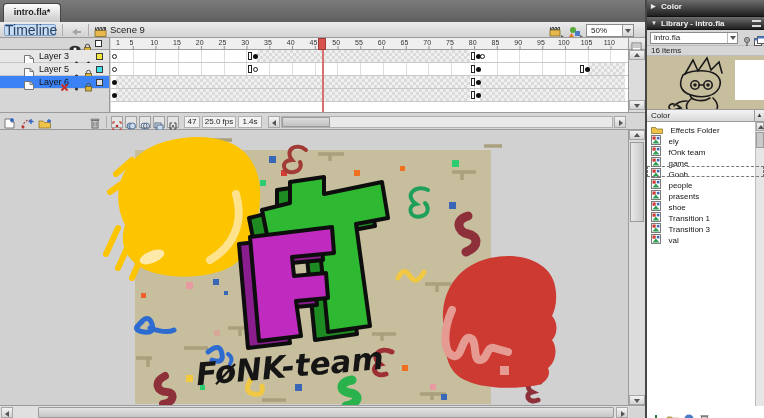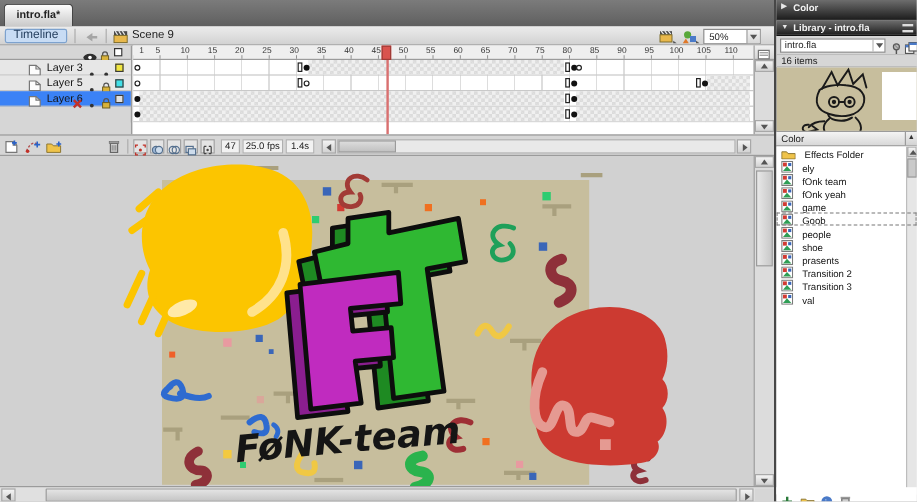--- a/index.html
+++ b/index.html
@@ -8,21 +8,21 @@
   .app{position:absolute;inset:0}
   .left{position:absolute;left:0;top:0;width:645px;height:418px}
   .right{position:absolute;left:645px;top:0;width:119px;height:418px;background:#D6D6D6;border-left:2px solid #474747}
 
   
   .tabbar{position:absolute;top:0;left:0;width:645px;height:22px;background:linear-gradient(#7b7b7b,#5f5f5f)}
   .doctab{position:absolute;left:3px;top:3px;height:19px;min-width:58px;padding:0 7px;background:linear-gradient(#fdfdfd,#c9c9c9);border:1px solid #454545;border-bottom:none;border-radius:4px 4px 0 0;font-size:9px;font-weight:bold;color:#222;text-align:center;line-height:17px}
 
   
   .editbar{position:absolute;top:22px;left:0;width:645px;height:16px;background:linear-gradient(#ececec,#d2d2d2);border-bottom:1px solid #9b9b9b}
-  .tlbtn{position:absolute;left:4px;top:2px;width:52px;height:12px;background:#C8DCF4;border:1px solid #7DA2CE;border-radius:2px;font-size:10px;color:#26405f;text-align:center;line-height:10px;cursor:default}
+  .tlbtn{position:absolute;left:4px;top:2px;width:52px;height:12px;background:#C8DCF4;border:1px solid #7DA2CE;border-radius:2px;font-size:14px;color:#26405f;line-height:10px;cursor:default}
   .vsep{position:absolute;top:2px;width:1px;height:12px;background:#adadad}
   .icnbtn{position:absolute;top:2px;width:16px;height:12px;text-align:center}
   .scene-label{position:absolute;left:110px;top:0;height:16px;line-height:16px;font-size:9.5px;color:#1c1c1c}
   .zoombox{position:absolute;left:586px;top:2px;width:48px;height:13px;background:#fff;border:1px solid #8b8b8b;font-size:8px;color:#222;line-height:11px;padding-left:4px}
   .zoombox .dd{position:absolute;right:0;top:0;width:11px;height:11px;background:linear-gradient(#f3f3f3,#d8d8d8);border-left:1px solid #9b9b9b}
   .tri-dn{width:0;height:0;border-left:3px solid transparent;border-right:3px solid transparent;border-top:4px solid #555;position:absolute;left:2px;top:4px}
 
   
   .timeline{position:absolute;top:38px;left:0;width:645px;height:74px;background:#D6D6D6}
   .tlleft{position:absolute;left:0;top:0;width:110px;height:74px;border-right:1px solid #9b9b9b;background:#D6D6D6}
@@ -593,29 +593,20 @@
             </svg></span>
        <span class="li-name">fOnk team</span>
      </div>
         <div class="litem">
        <span class="li-icon"><svg width="10" height="10">
               <rect x="0.5" y="0.5" width="9" height="9" fill="#fff" stroke="#7a7a7a"></rect>
               <rect x="1.5" y="1.5" width="3.2" height="3.2" fill="#D23B33"></rect>
               <rect x="5.8" y="1.8" width="2.6" height="2.6" fill="#3A66B8"></rect>
               <path d="M1.5 8.5 L4.8 4.6 L8.5 8.5 Z" fill="#2E9E55"></path>
             </svg></span>
-       <span class="li-name">fOnk yeah</span>
-     </div>
-        <div class="litem">
-       <span class="li-icon"><svg width="10" height="10">
-              <rect x="0.5" y="0.5" width="9" height="9" fill="#fff" stroke="#7a7a7a"></rect>
-              <rect x="1.5" y="1.5" width="3.2" height="3.2" fill="#D23B33"></rect>
-              <rect x="5.8" y="1.8" width="2.6" height="2.6" fill="#3A66B8"></rect>
-              <path d="M1.5 8.5 L4.8 4.6 L8.5 8.5 Z" fill="#2E9E55"></path>
-            </svg></span>
        <span class="li-name">game</span>
      </div>
         <div class="litem sel">
        <span class="li-icon"><svg width="10" height="10">
               <rect x="0.5" y="0.5" width="9" height="9" fill="#fff" stroke="#7a7a7a"></rect>
               <rect x="1.5" y="1.5" width="3.2" height="3.2" fill="#D23B33"></rect>
               <rect x="5.8" y="1.8" width="2.6" height="2.6" fill="#3A66B8"></rect>
               <path d="M1.5 8.5 L4.8 4.6 L8.5 8.5 Z" fill="#2E9E55"></path>
             </svg></span>
        <span class="li-name">Goob</span>
@@ -629,39 +620,39 @@
             </svg></span>
        <span class="li-name">people</span>
      </div>
         <div class="litem">
        <span class="li-icon"><svg width="10" height="10">
               <rect x="0.5" y="0.5" width="9" height="9" fill="#fff" stroke="#7a7a7a"></rect>
               <rect x="1.5" y="1.5" width="3.2" height="3.2" fill="#D23B33"></rect>
               <rect x="5.8" y="1.8" width="2.6" height="2.6" fill="#3A66B8"></rect>
               <path d="M1.5 8.5 L4.8 4.6 L8.5 8.5 Z" fill="#2E9E55"></path>
             </svg></span>
+       <span class="li-name">prasents</span>
+     </div>
+        <div class="litem">
+       <span class="li-icon"><svg width="10" height="10">
+              <rect x="0.5" y="0.5" width="9" height="9" fill="#fff" stroke="#7a7a7a"></rect>
+              <rect x="1.5" y="1.5" width="3.2" height="3.2" fill="#D23B33"></rect>
+              <rect x="5.8" y="1.8" width="2.6" height="2.6" fill="#3A66B8"></rect>
+              <path d="M1.5 8.5 L4.8 4.6 L8.5 8.5 Z" fill="#2E9E55"></path>
+            </svg></span>
        <span class="li-name">shoe</span>
      </div>
         <div class="litem">
        <span class="li-icon"><svg width="10" height="10">
               <rect x="0.5" y="0.5" width="9" height="9" fill="#fff" stroke="#7a7a7a"></rect>
               <rect x="1.5" y="1.5" width="3.2" height="3.2" fill="#D23B33"></rect>
               <rect x="5.8" y="1.8" width="2.6" height="2.6" fill="#3A66B8"></rect>
               <path d="M1.5 8.5 L4.8 4.6 L8.5 8.5 Z" fill="#2E9E55"></path>
             </svg></span>
-       <span class="li-name">prasents</span>
-     </div>
-        <div class="litem">
-       <span class="li-icon"><svg width="10" height="10">
-              <rect x="0.5" y="0.5" width="9" height="9" fill="#fff" stroke="#7a7a7a"></rect>
-              <rect x="1.5" y="1.5" width="3.2" height="3.2" fill="#D23B33"></rect>
-              <rect x="5.8" y="1.8" width="2.6" height="2.6" fill="#3A66B8"></rect>
-              <path d="M1.5 8.5 L4.8 4.6 L8.5 8.5 Z" fill="#2E9E55"></path>
-            </svg></span>
-       <span class="li-name">Transition 2</span>
+       <span class="li-name">Transition 1</span>
      </div>
         <div class="litem">
        <span class="li-icon"><svg width="10" height="10">
               <rect x="0.5" y="0.5" width="9" height="9" fill="#fff" stroke="#7a7a7a"></rect>
               <rect x="1.5" y="1.5" width="3.2" height="3.2" fill="#D23B33"></rect>
               <rect x="5.8" y="1.8" width="2.6" height="2.6" fill="#3A66B8"></rect>
               <path d="M1.5 8.5 L4.8 4.6 L8.5 8.5 Z" fill="#2E9E55"></path>
             </svg></span>
        <span class="li-name">Transition 3</span>
      </div>

